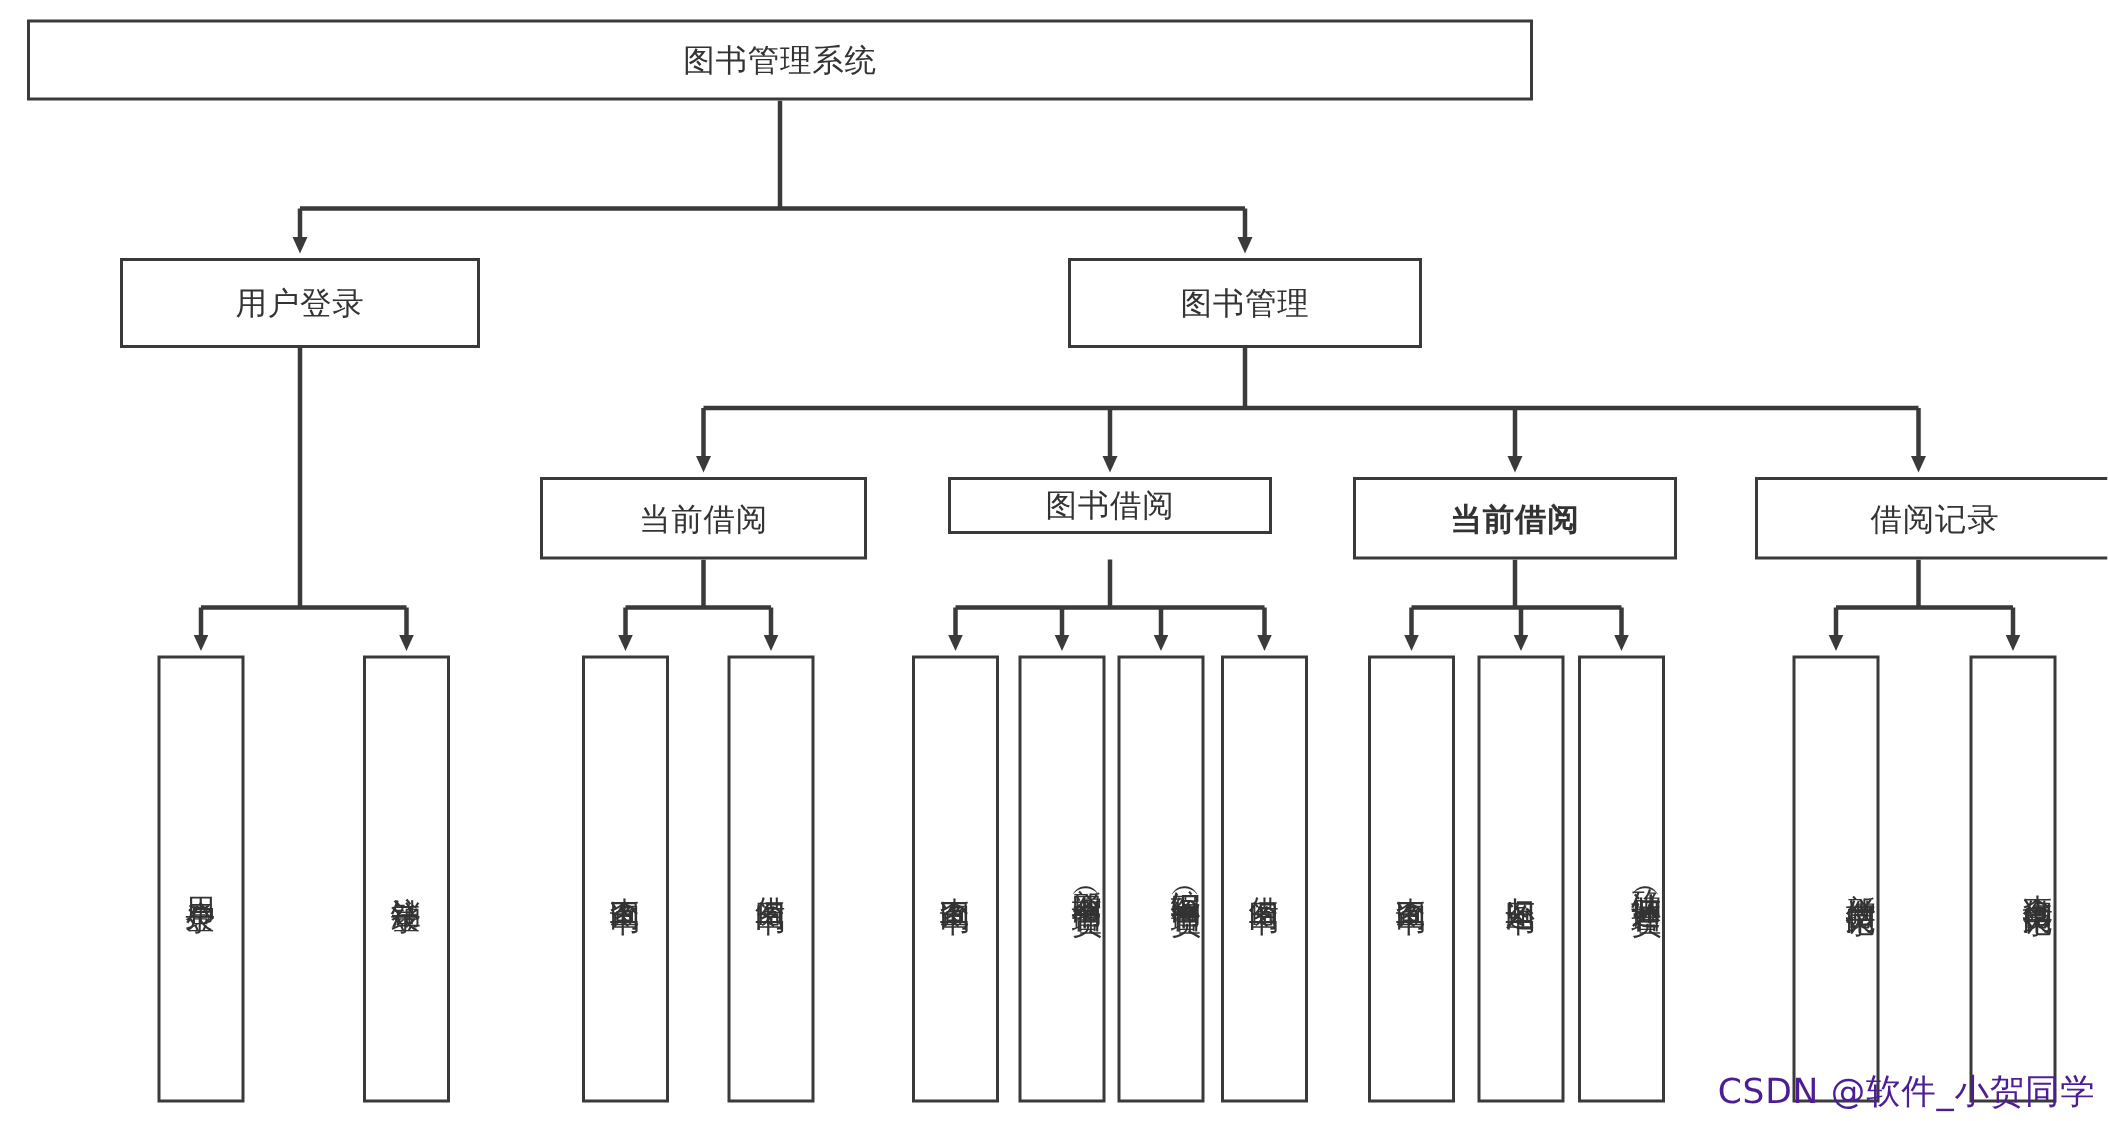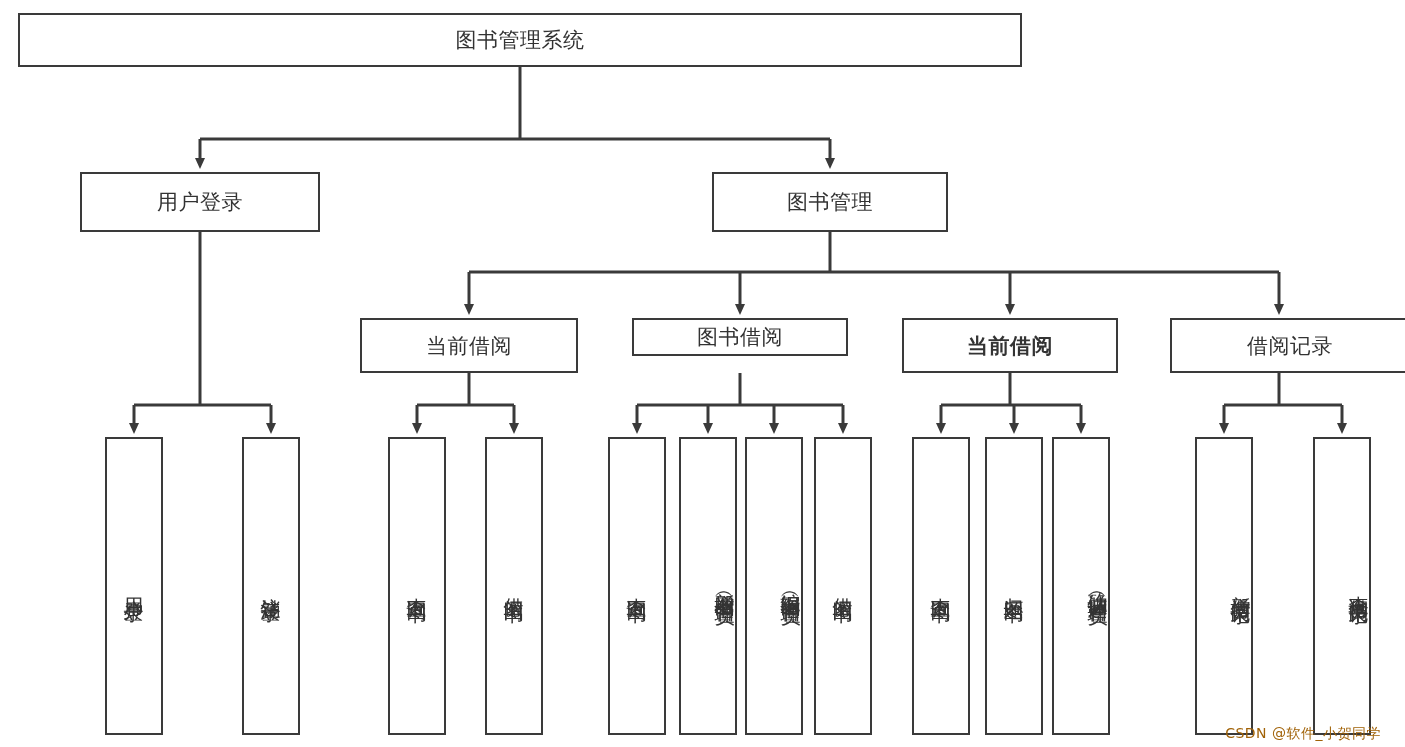--- a/index.html
+++ b/index.html
@@ -51,24 +51,24 @@
   .node.vert .vlabel {
     writing-mode: vertical-rl;
     text-orientation: upright;
     white-space: nowrap;
   }
   .node.vert.topalign {
     align-items: flex-start;
   }
   .watermark {
     position: absolute;
-    right: 24px;
+    right: 8px;
     bottom: 4px;
-    font-size: 14px;
-    color: #a16207;
+    font-size: 23px;
+    color: #4c1d95;
     letter-spacing: 0.5px;
     white-space: nowrap;
   }
 </style>
 </head>
 <body>
 
 <div id="canvas">
 
   <svg class="edges" viewBox="0 0 1405 747">

